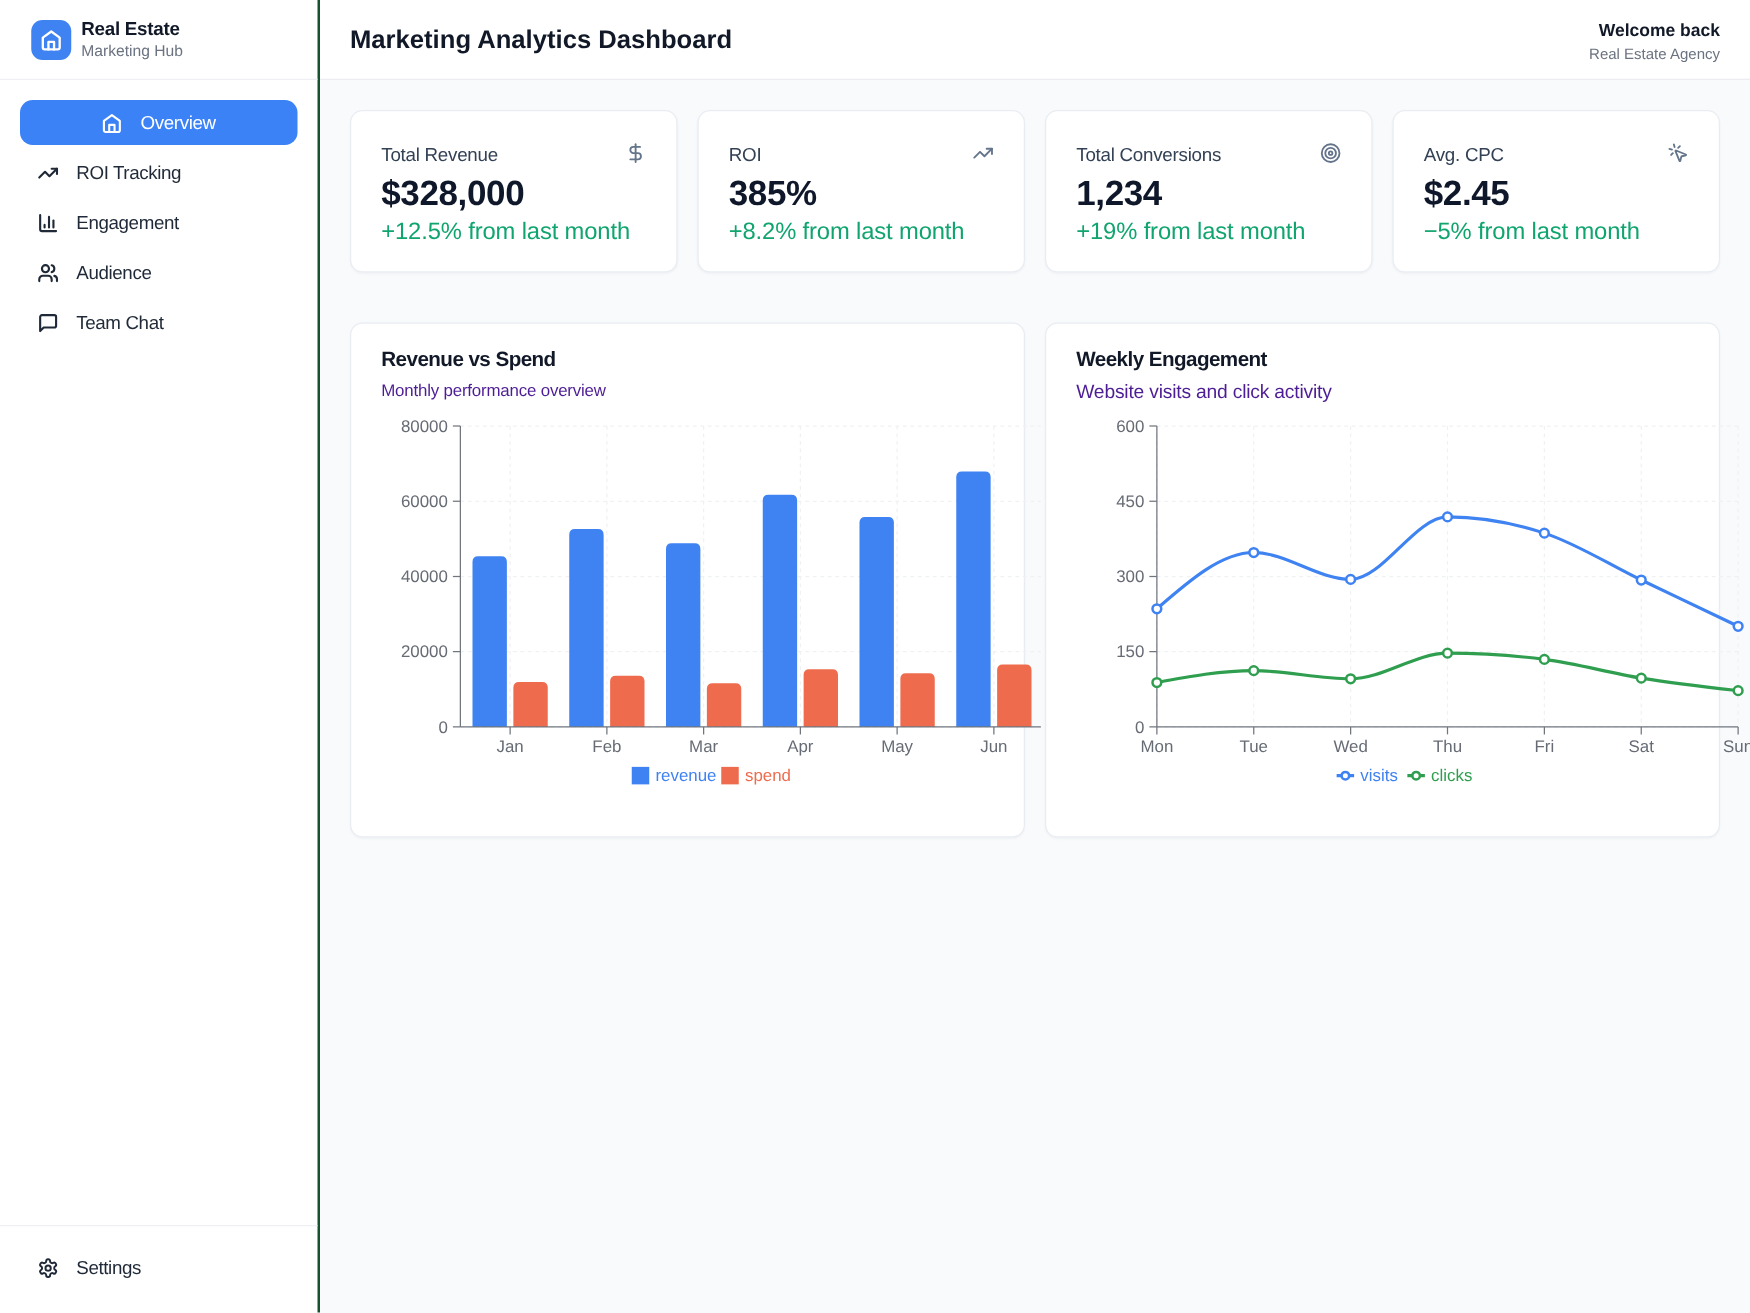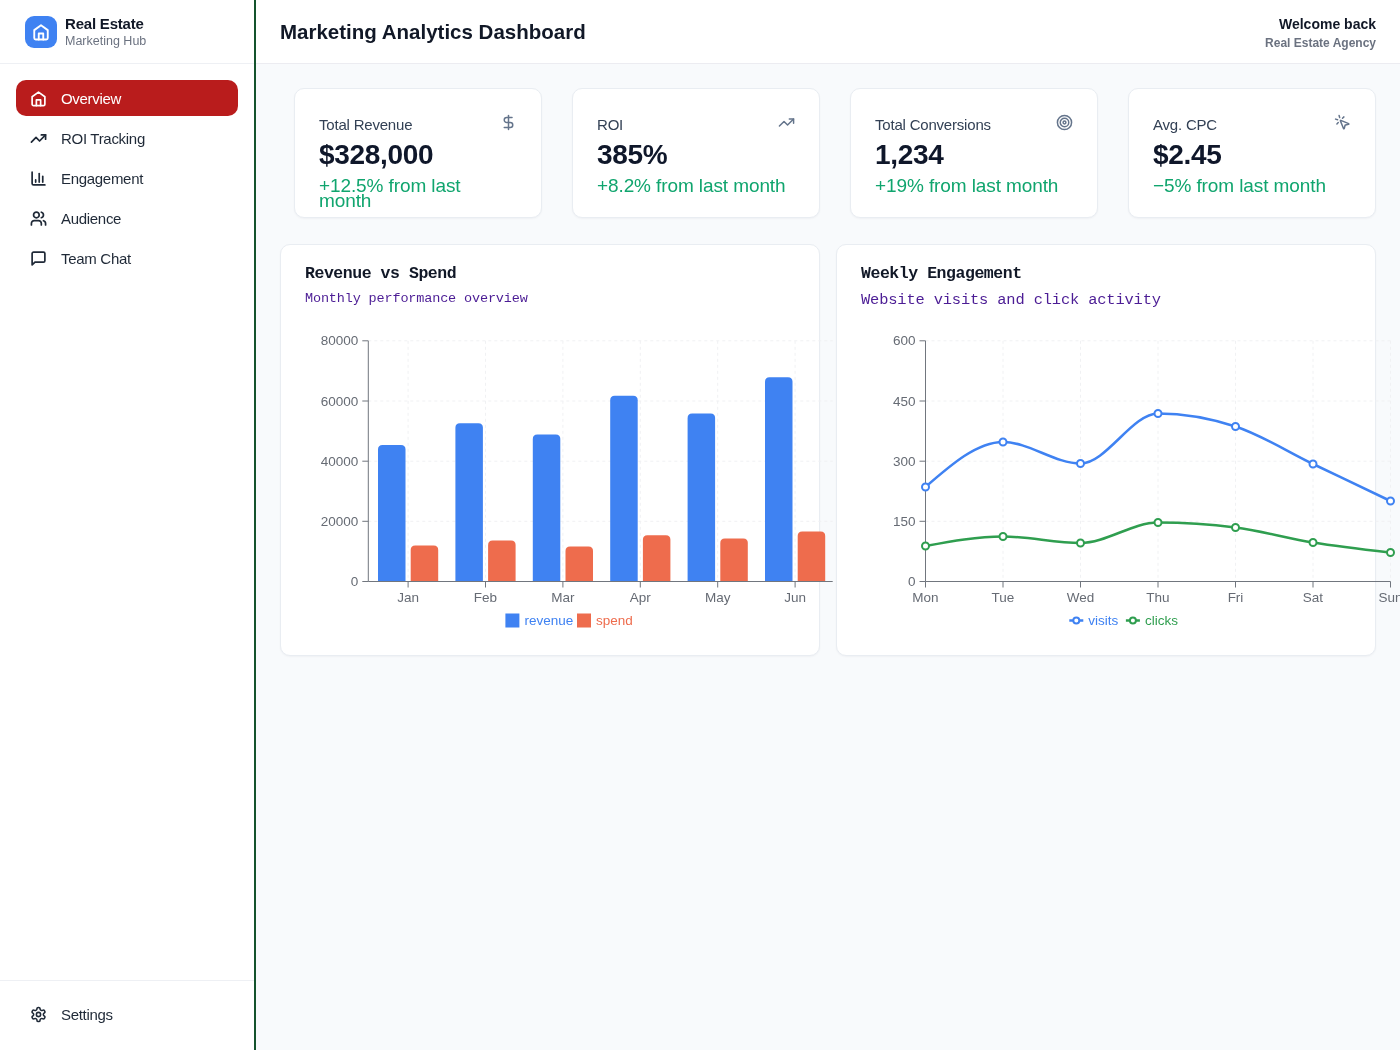--- a/index.html
+++ b/index.html
@@ -7,38 +7,38 @@
 body { font-family:"Liberation Sans", sans-serif; background:#f8fafc; }
 .sidebar { position:fixed; left:0; top:0; width:256px; height:1050px; background:#fff; border-right:2px solid #14532d; }
 .sb-head { height:64px; border-bottom:1px solid #eef0f4; display:flex; align-items:center; padding:0 0 0 25px; }
 .logo { width:32px; height:32px; border-radius:9px; background:#3f82f2; display:flex; align-items:center; justify-content:center; flex:none; }
 .sb-title { margin-left:8px; }
 .sb-title .t1 { font-size:15px; font-weight:bold; color:#111827; line-height:19px; letter-spacing:-0.2px; }
 .sb-title .t2 { font-size:12.5px; color:#6b7280; line-height:15px; margin-top:1px; }
 .nav { padding:16px; }
 .nav-item { display:flex; align-items:center; height:36px; border-radius:10px; padding:0 14px; margin-bottom:4px; color:#1f2937; font-size:15px; letter-spacing:-0.3px; font-weight:500; }
 .nav-item svg { margin-right:14px; flex:none; }
-.nav-item.active { background:#b91c1c; color:#fff; }
+.nav-item.active { background:#3b82f6; color:#fff;justify-content:center; }
 .sb-foot { position:absolute; bottom:0; left:0; right:0; border-top:1px solid #eef0f4; padding:15px 16px 18px; }
 .main { margin-left:256px; }
 .topbar { height:64px; background:#fff; border-bottom:1px solid #ececf1; display:flex; align-items:center; justify-content:space-between; padding:0 24px 0 24px; }
 .topbar h1 { font-size:20.5px; font-weight:bold; color:#111827; letter-spacing:0; }
 .welcome { text-align:right; padding-top:3px; }
 .welcome .w1 { font-size:14px; font-weight:bold; color:#111827; line-height:17px; }
-.welcome .w2 { font-size:12px; color:#6b7280; line-height:15px; margin-top:3px;font-weight:bold; }
+.welcome .w2 { font-size:12px; color:#6b7280; line-height:15px; margin-top:3px; }
 .content { padding:24px; }
 .stats { display:flex; gap:16px; }
 .card { background:#fff; border:1px solid #e9edf2; border-radius:10px; box-shadow:0 1px 2px rgba(16,24,40,.04); }
-.stat { flex:1; height:130px; padding:27px 24px 0;margin-left:14px; }
+.stat { flex:1; height:130px; padding:27px 24px 0; }
 .stat-top { display:flex; justify-content:space-between; align-items:center; height:17px; }
 .stat-title { font-size:15px; color:#334155; font-weight:500; letter-spacing:-0.2px; line-height:17px; }
 .stat-icon { color:#64748b; }
 .stat-value { font-size:28px; font-weight:bold; color:#0f172a; letter-spacing:-0.3px; line-height:32px; margin-top:6px; }
 .stat-change { font-size:19px; color:#10a56e; line-height:15px; margin-top:6.5px; letter-spacing:-0.1px; }
-.charts { display:flex; gap:16px; margin-top:26px;font-family:Liberation Mono, monospace; }
+.charts { display:flex; gap:16px; margin-top:40px; }
 .chart-card { flex:1; height:412px; padding:19px 24px; position:relative; }
 .chart-title { font-size:16.5px; font-weight:bold; color:#111827; letter-spacing:-0.45px; line-height:20px; }
 .chart-sub { font-size:13.5px; color:#4c1d95; margin-top:7px; letter-spacing:-0.15px; }
 .chart-svg { position:absolute; top:0; left:0; overflow:visible; }
 </style>
 </head>
 <body>
 <div class="sidebar">
   <div class="sb-head">
     <div class="logo">

